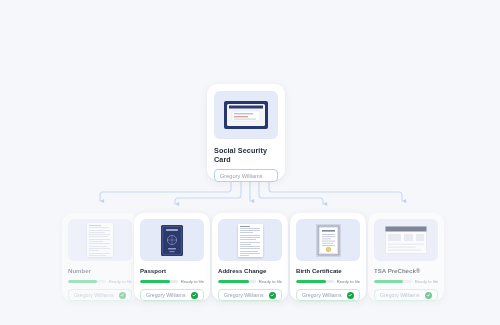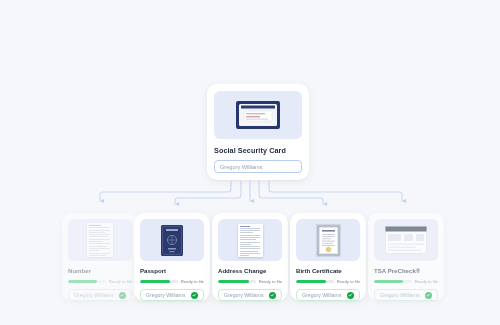--- a/index.html
+++ b/index.html
@@ -13,21 +13,21 @@
 
   
   .card {
     position: absolute;
     background: #ffffff;
     border-radius: 10px;
     box-shadow: 0 2px 8px rgba(60,72,100,.07), 0 1px 2px rgba(60,72,100,.05);
   }
 
   
-  #root-card { left: 207px; top: 84px; width: 102px; height: 96px; padding: 7px; }
+  #root-card { left: 207px; top: 84px; width: 78px; height: 96px; padding: 7px; }
   .thumb {
     width: 100%; border-radius: 6px;
     background: #e4eaf8;
     display: flex; align-items: center; justify-content: center;
     overflow: hidden;
   }
   #root-card .thumb { height: 48px; }
   .root-title {
     margin-top: 7px; font-size: 7.2px; font-weight: bold;
     color: #1e2638; letter-spacing: .1px;

